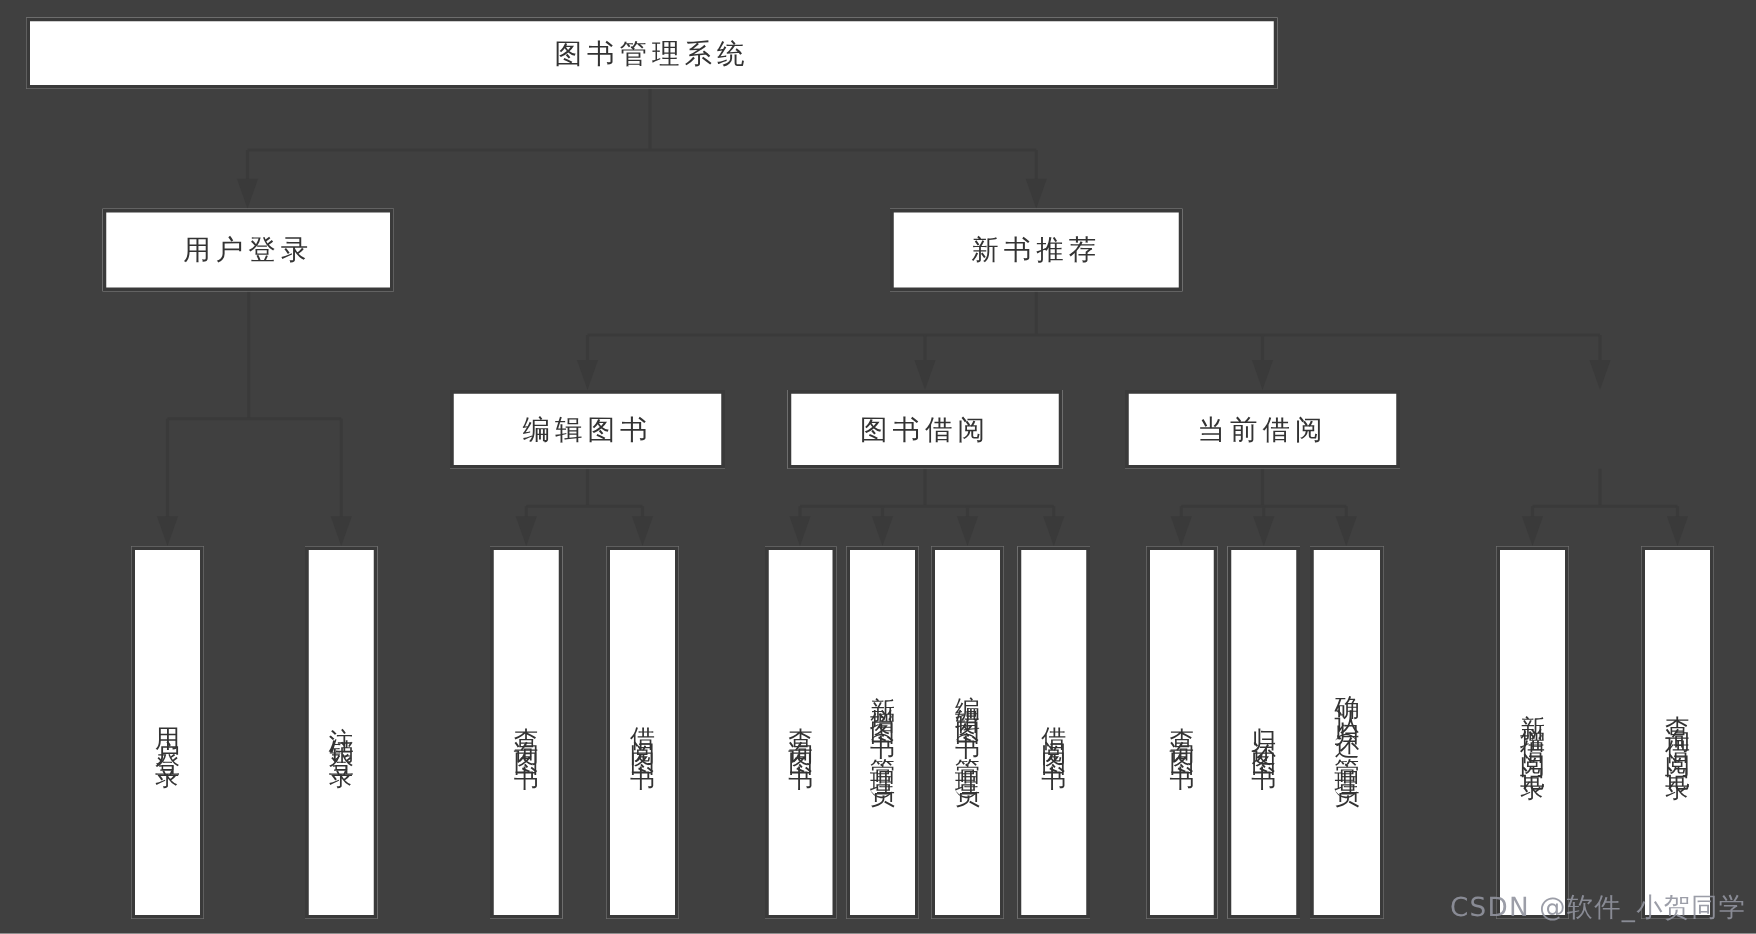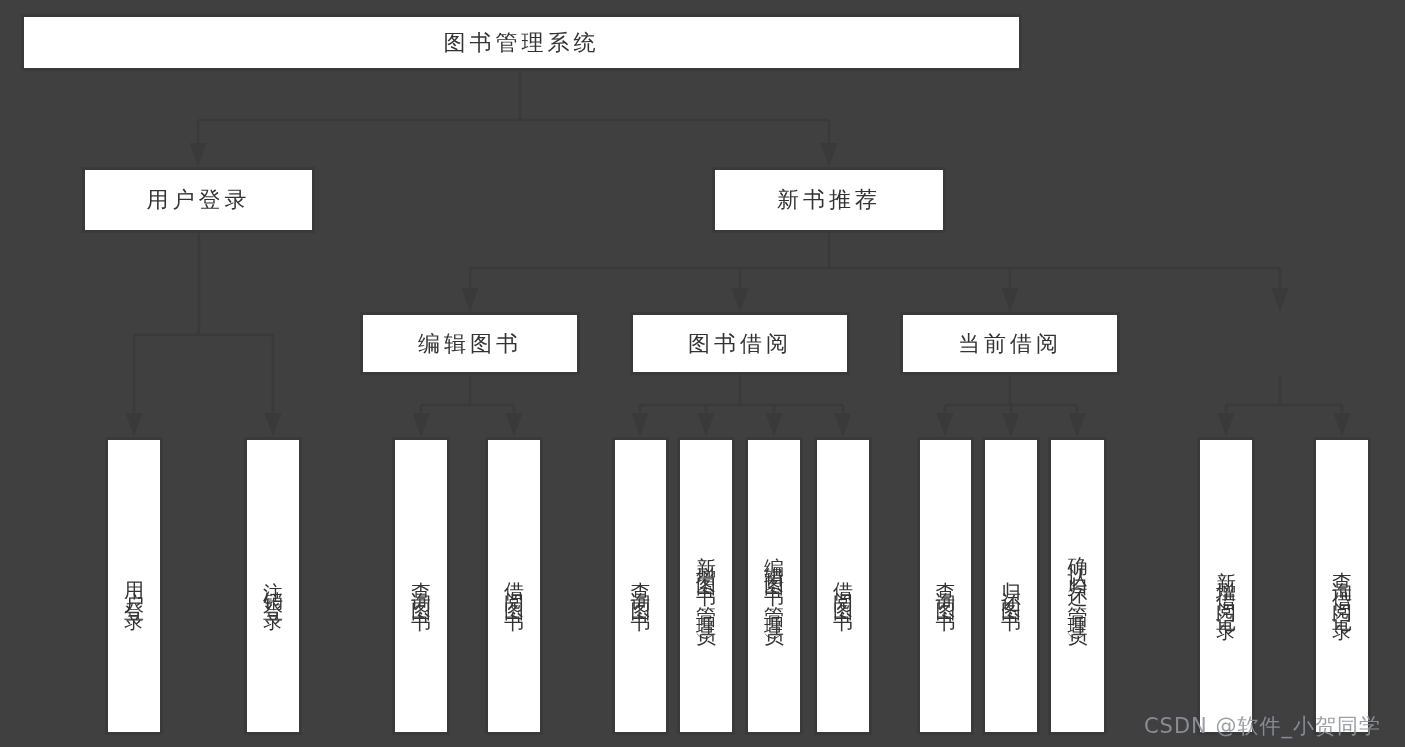--- a/index.html
+++ b/index.html
@@ -46,21 +46,21 @@
   .l-bb-add        { left:677px;  width:58px; }
   .l-bb-edit       { left:745px;  width:58px; }
   .l-bb-borrow     { left:814px;  width:58px; }
   .l-cb-query      { left:917px;  width:57px; }
   .l-cb-return     { left:982px;  width:58px; }
   .l-cb-confirm    { left:1048px; width:59px; }
   .l-br-add        { left:1197px; width:58px; }
   .l-br-query      { left:1313px; width:58px; }
   .watermark {
     position:absolute;
-    right:24px; top:712px;
+    right:8px; top:712px;
     z-index:5;
     font-size:21px;
     letter-spacing:1px;
     color:rgba(145,148,158,0.9);
     white-space:nowrap;
   }
 </style>
 </head>
 <body>
 

